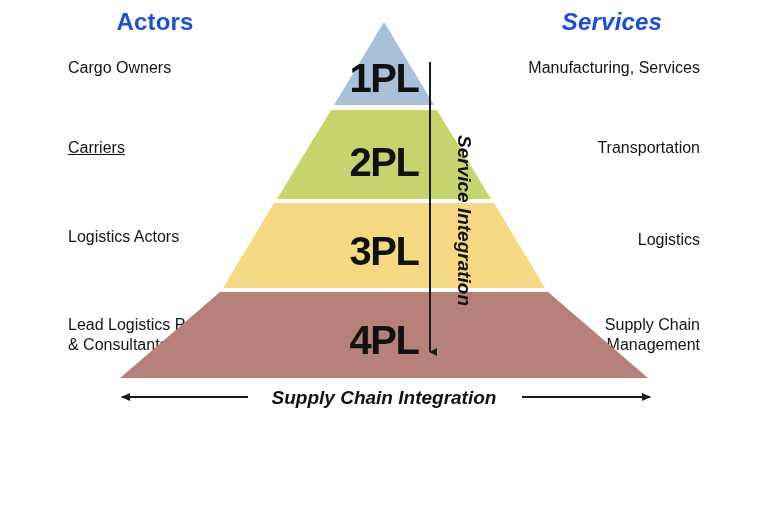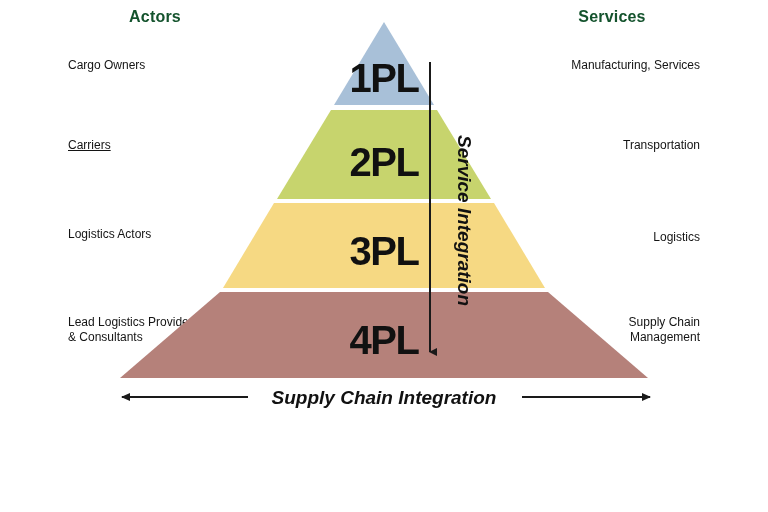--- a/index.html
+++ b/index.html
@@ -17,33 +17,33 @@
 
   #diagram {
     position: relative;
     width: 768px;
     height: 512px;
   }
 
   
   .col-heading {
     position: absolute;
-    font-size: 16px;
+    font-size: 24px;
     font-weight: bold;
-    color: #14532d;
+    color: #1d4ed8;
     letter-spacing: 0.2px;
     white-space: nowrap;
   }
   #actors-heading  { left: 0;   top: 8px; width: 310px; text-align: center; }
-  #services-heading{ left: 462px; top: 8px; width: 300px; text-align: center; }
+  #services-heading{ left: 462px; top: 8px; width: 300px; text-align: center; font-style: italic; }
 
   
   .side-label {
     position: absolute;
-    font-size: 12px;
+    font-size: 16px;
     font-weight: normal;
     color: #141414;
     line-height: 1.28;
   }
   .side-label.left  { left: 68px;  width: 300px; text-align: left; }
   .side-label.right { right: 68px; width: 320px; text-align: right; }
 
   #label-actor-1   { top: 58px;  }
   #label-actor-2   { top: 138px; text-decoration: underline; }
   #label-actor-3   { top: 227px; }

